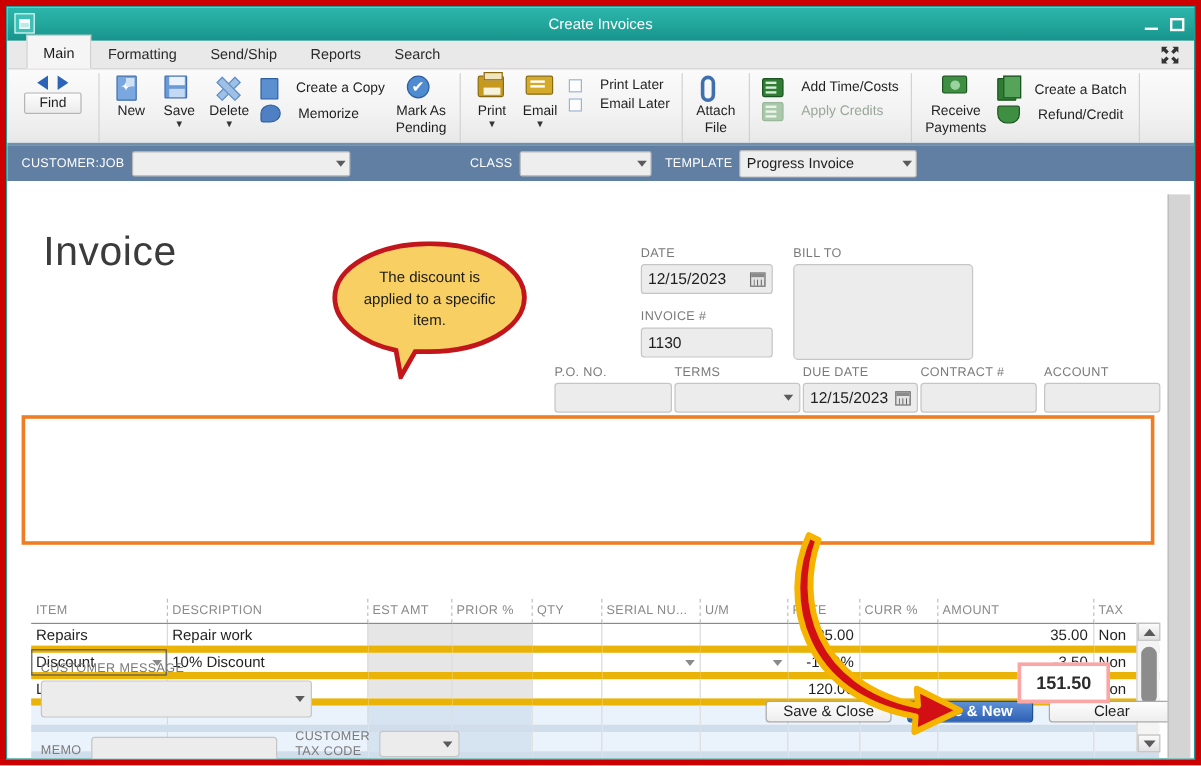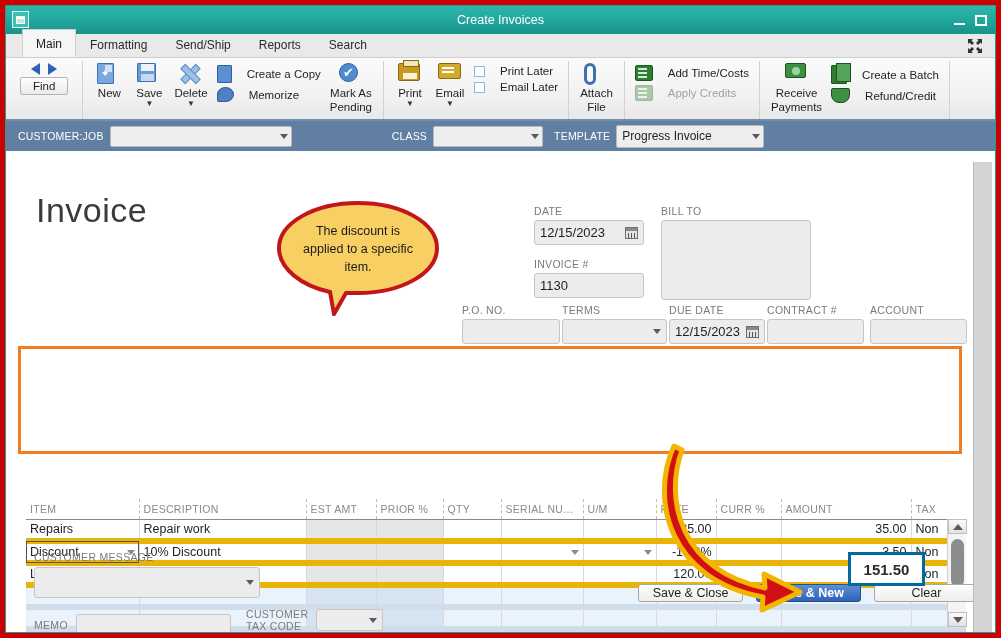--- a/index.html
+++ b/index.html
@@ -219,21 +219,21 @@
   }
 
   
   .gscroll { position:absolute; right:0; top:20px; width:19px; bottom:0; background:#f4f4f4; border-left:1px solid #cfcfcf; }
   .sbtn { width:19px; height:15px; background:linear-gradient(to bottom,#fafafa,#e2e2e2); border:1px solid #bfbfbf; display:flex;align-items:center;justify-content:center; }
   .sup { width:0;height:0;border-left:5px solid transparent;border-right:5px solid transparent;border-bottom:6px solid #5a5a5a; }
   .sdn { width:0;height:0;border-left:5px solid transparent;border-right:5px solid transparent;border-top:6px solid #5a5a5a; }
   .sthumb { position:absolute; left:3px; top:20px; width:13px; height:48px; background:#8c8c8c; border-radius:7px; }
   .balbox {
     position:absolute; right:76px; top:552px; width:77px; height:34px;
-    border:3px solid #0369a1; background:#ffffff;
+    border:3px solid #fca5a5; background:#ffffff;
     display:flex; align-items:center; justify-content:center;
     font-size:15px; font-weight:bold; color:#2b2b2b; z-index: 21;
   }
 
   
   .btnbar { position:absolute; right:16px; bottom:12px; display:flex; gap:13px; }
   .fbtn {
     width:105px; height:18px; font-size:12.5px; border-radius:3px;
     border:1px solid #a9a9a9; background:linear-gradient(to bottom,#fdfdfd,#eeeeee);
     color:#1f1f1f; display:flex; align-items:center; justify-content:center;

